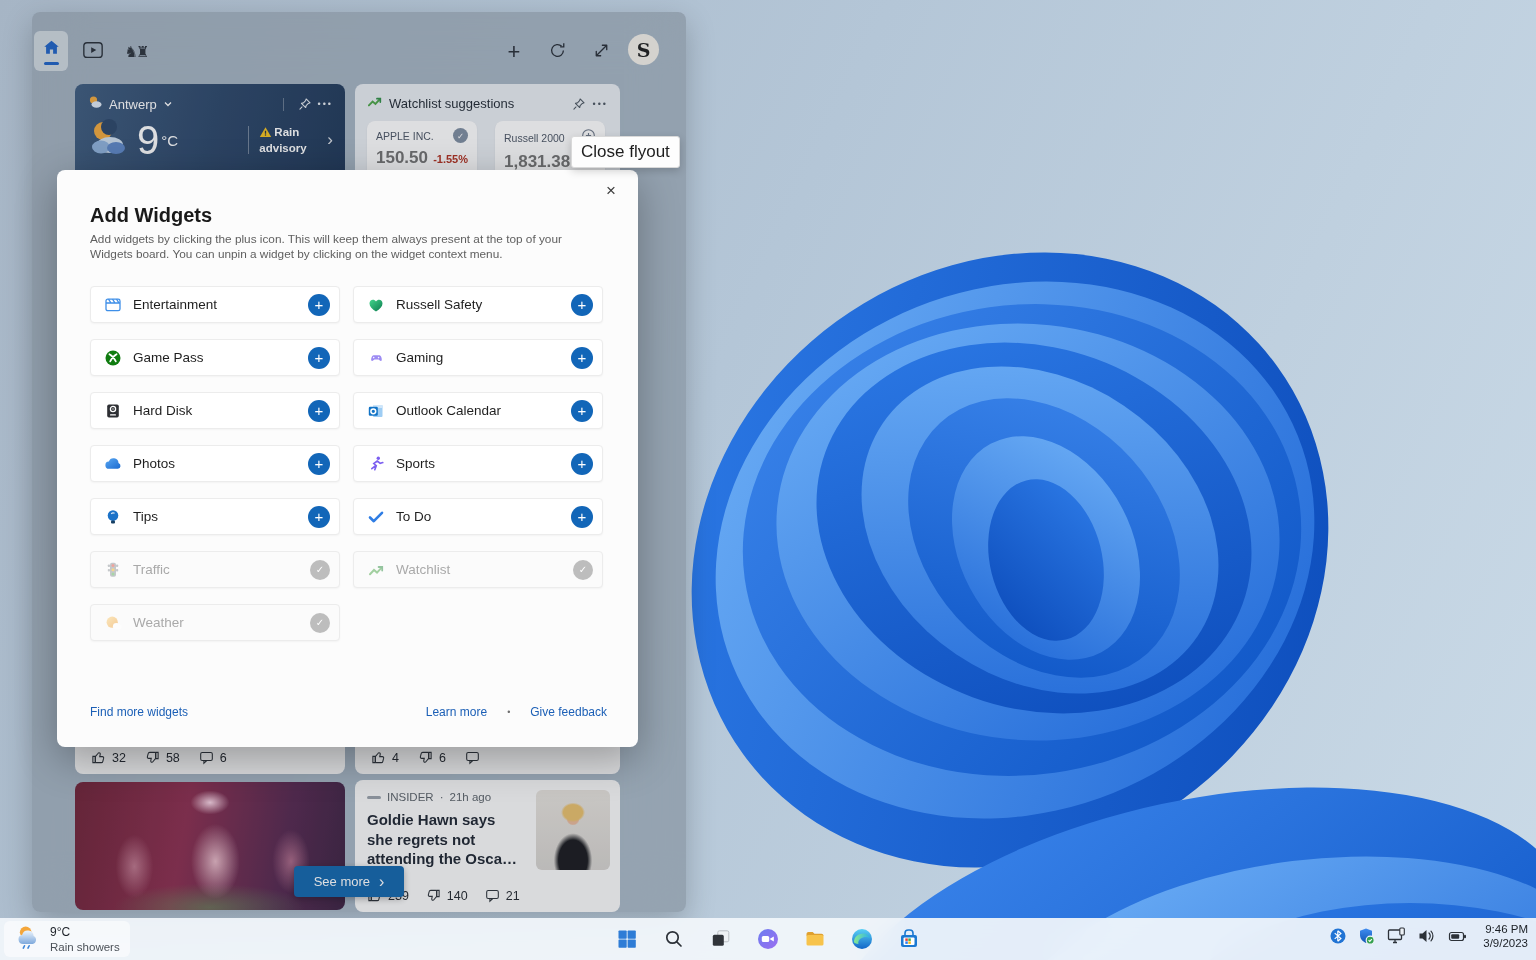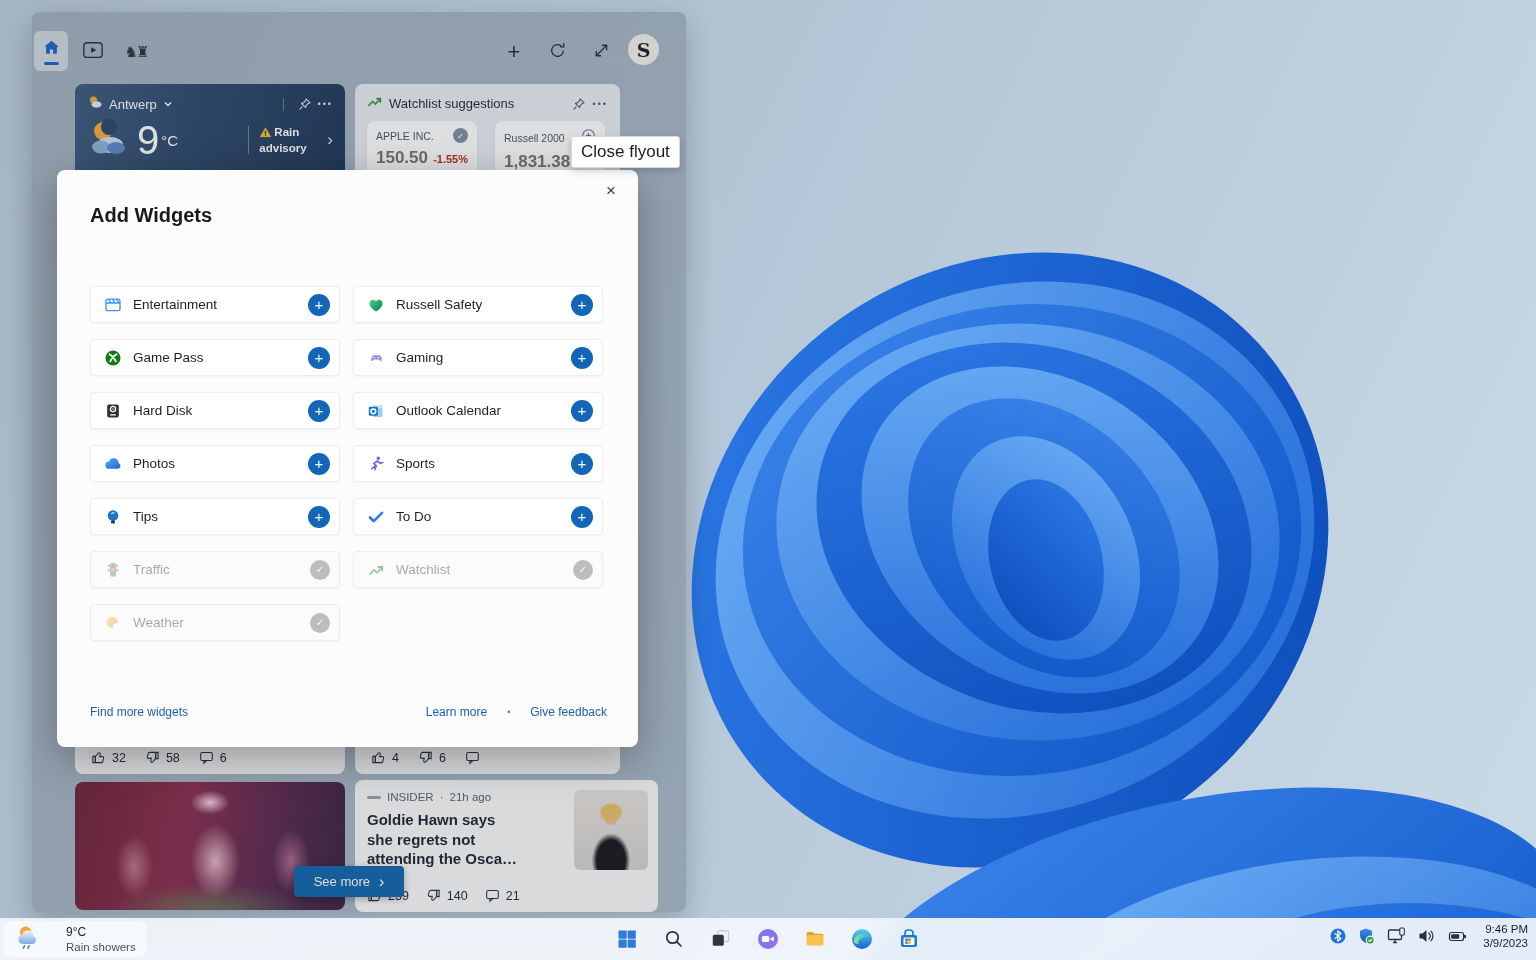--- a/index.html
+++ b/index.html
@@ -62,21 +62,21 @@
   .stat .cnt{font-size:12.5px;color:#22272e}
 
   .photo-card{position:absolute;left:43px;top:770px;width:270px;height:128px;border-radius:8px;overflow:hidden;
     background:
       radial-gradient(26px 16px at 50% 16%, rgba(255,220,235,.95), rgba(255,190,215,0) 75%),
       radial-gradient(34px 52px at 52% 62%, rgba(242,198,210,.9), rgba(242,198,210,0) 72%),
       radial-gradient(26px 44px at 22% 66%, rgba(214,148,168,.7), rgba(214,148,168,0) 72%),
       radial-gradient(26px 44px at 80% 62%, rgba(206,130,158,.7), rgba(206,130,158,0) 72%),
       radial-gradient(120px 30px at 50% 98%, rgba(96,160,92,.55), rgba(96,160,92,0) 80%),
       linear-gradient(100deg,#6e2136 0%,#8a2c4d 40%,#55264e 75%,#3a2040 100%)}
-  .news{position:absolute;left:323px;top:768px;width:303px;height:132px;background:#fbfbfb;border-radius:8px;padding:11px 12px}
+  .news{position:absolute;left:323px;top:768px;width:265px;height:132px;background:#fbfbfb;border-radius:8px;padding:11px 12px}
   .news-src{display:flex;align-items:center;gap:6px;font-size:11.5px;color:#5b6269}
   .src-dash{width:14px;height:3px;border-radius:2px;background:#9aa2ab}
   .headline{margin-top:7px;width:152px;font-size:15px;line-height:19.5px;font-weight:700;color:#1c2430;
     display:-webkit-box;-webkit-line-clamp:3;-webkit-box-orient:vertical;overflow:hidden}
   .thumb{position:absolute;right:10px;top:10px;width:74px;height:80px;border-radius:6px;
     background:
       radial-gradient(16px 13px at 50% 28%, #e9c06c 60%, rgba(233,192,108,0) 75%),
       radial-gradient(9px 9px at 50% 36%, #e8b89a 60%, rgba(232,184,154,0) 75%),
       radial-gradient(24px 34px at 50% 88%, #17181c 60%, rgba(23,24,28,0) 80%),
       linear-gradient(180deg,#e7e3dd,#d6d3cf)}
@@ -109,21 +109,21 @@
   .dlg-findmore{position:absolute;left:33px;top:535px}
   .dlg-right{position:absolute;right:31px;top:535px;display:flex;gap:20px;align-items:center}
   .dot-sep{color:#6f6f6f;font-size:9px}
 
   .tooltip{position:absolute;left:571px;top:136px;background:#fdfdfd;border:1px solid #d9d9d9;border-radius:3px;
     padding:5px 9px;font-size:17px;color:#1e1e1e;box-shadow:0 3px 8px rgba(0,0,0,.18);z-index:20}
 
   
   .taskbar{position:absolute;left:0;bottom:0;width:1536px;height:42px;background:rgba(242,246,251,.93);
     backdrop-filter:blur(12px);z-index:30}
-  .tb-weather{position:absolute;left:4px;top:3px;height:36px;display:flex;align-items:center;gap:24px;
+  .tb-weather{position:absolute;left:4px;top:3px;height:36px;display:flex;align-items:center;gap:8px;
     padding:0 10px;border-radius:6px;background:rgba(255,255,255,.55);cursor:pointer}
   .tbw-temp{font-size:12px;color:#1d2228;line-height:15px}
   .tbw-cond{font-size:11.5px;color:#4b5158;line-height:14px}
   .tb-center{position:absolute;left:50%;top:0;height:42px;transform:translateX(-50%);display:flex;align-items:center;gap:15px}
   .tk{width:32px;height:32px;border:none;background:none;border-radius:4px;display:flex;align-items:center;justify-content:center;cursor:pointer}
   .tk svg{width:24px;height:24px}
   .tray{position:absolute;right:8px;top:0;height:36px;display:flex;align-items:center;gap:11px}
   .tray .ti{display:flex;align-items:center;justify-content:center;cursor:pointer}
   .clock{text-align:right;font-size:11.5px;line-height:14px;color:#1b1f24;margin-left:5px;cursor:pointer}
 </style>
@@ -432,20 +432,21 @@
     <span>See more</span>
     <span class="chev">›</span>
   </button>
 
   <div class="scrim"></div>
 </div>
 
 <div class="dialog">
   <button class="dlg-close"><span>×</span></button>
   <h1 class="dlg-title">Add Widgets</h1>
+  <p class="dlg-desc">Add widgets by clicking the plus icon. This will keep them always present at the top of your Widgets board. You can unpin a widget by clicking on the widget context menu.</p>
 
   <div class="tiles">
 
     <div class="tile">
       <span class="t-ic">
           <svg width="18" height="18" viewBox="0 0 18 18">
             <g stroke="#3f8fe8" stroke-width="1.3" fill="none">
               <rect x="2" y="3.2" width="14" height="11.5" rx="1.8"></rect>
               <path d="M2 7h14M4.5 3.2L7 7M8.5 3.2L11 7M12.5 3.2L15 7"></path>
             </g>

